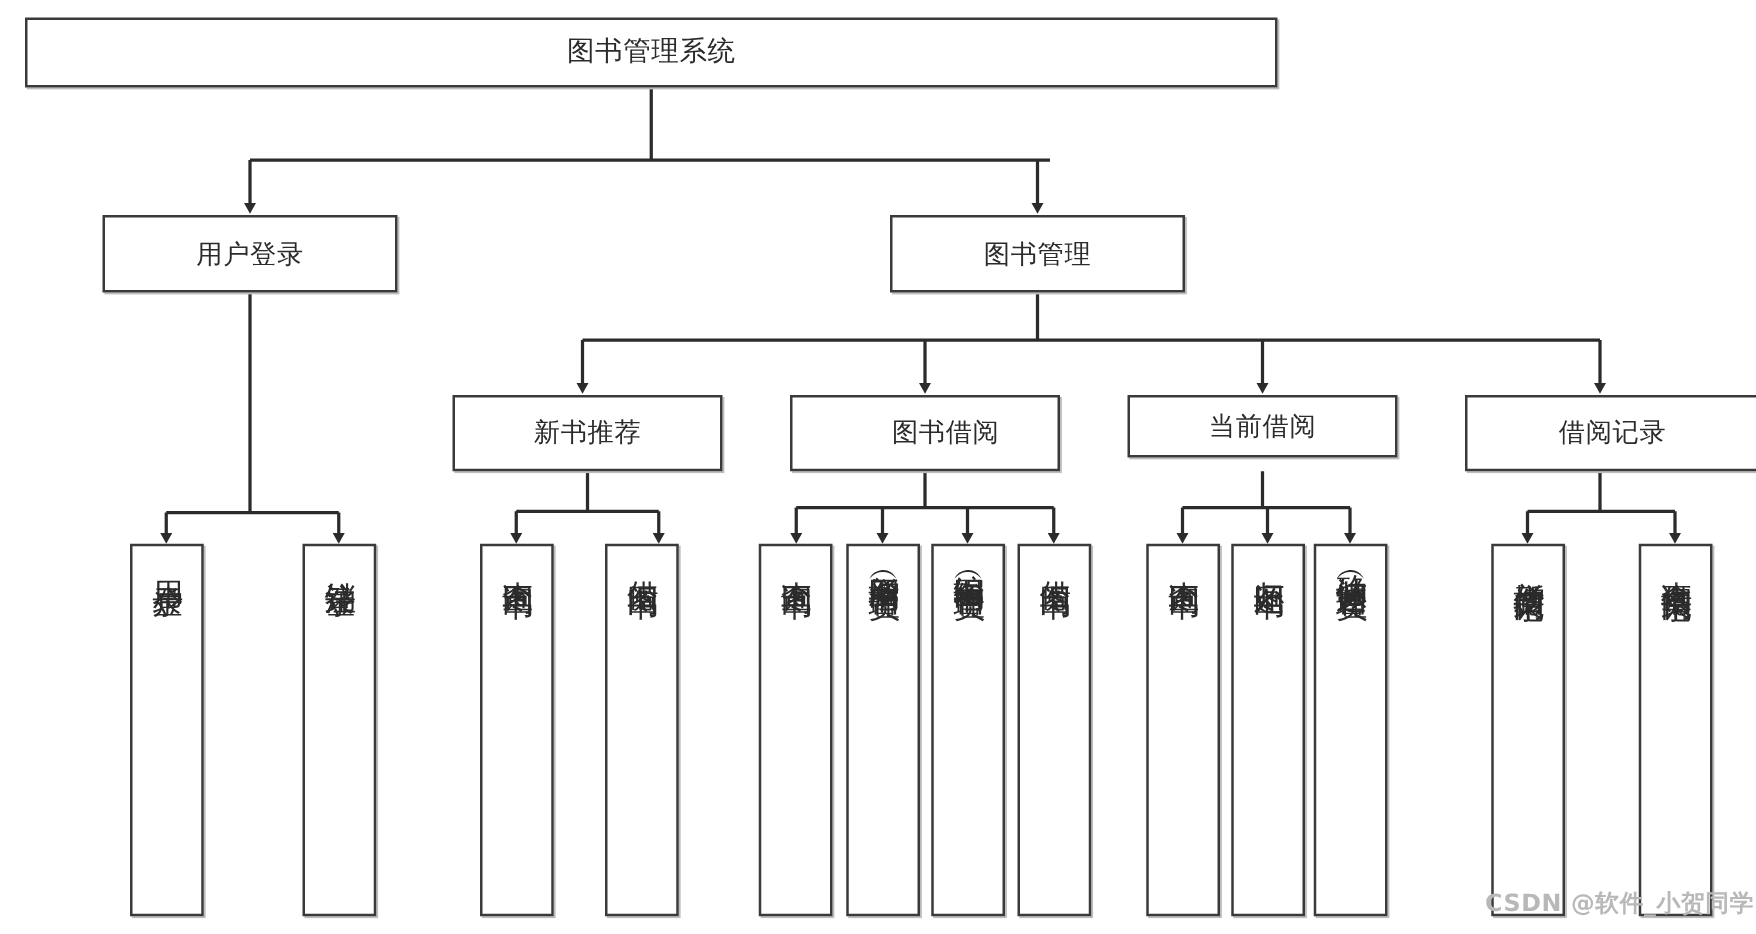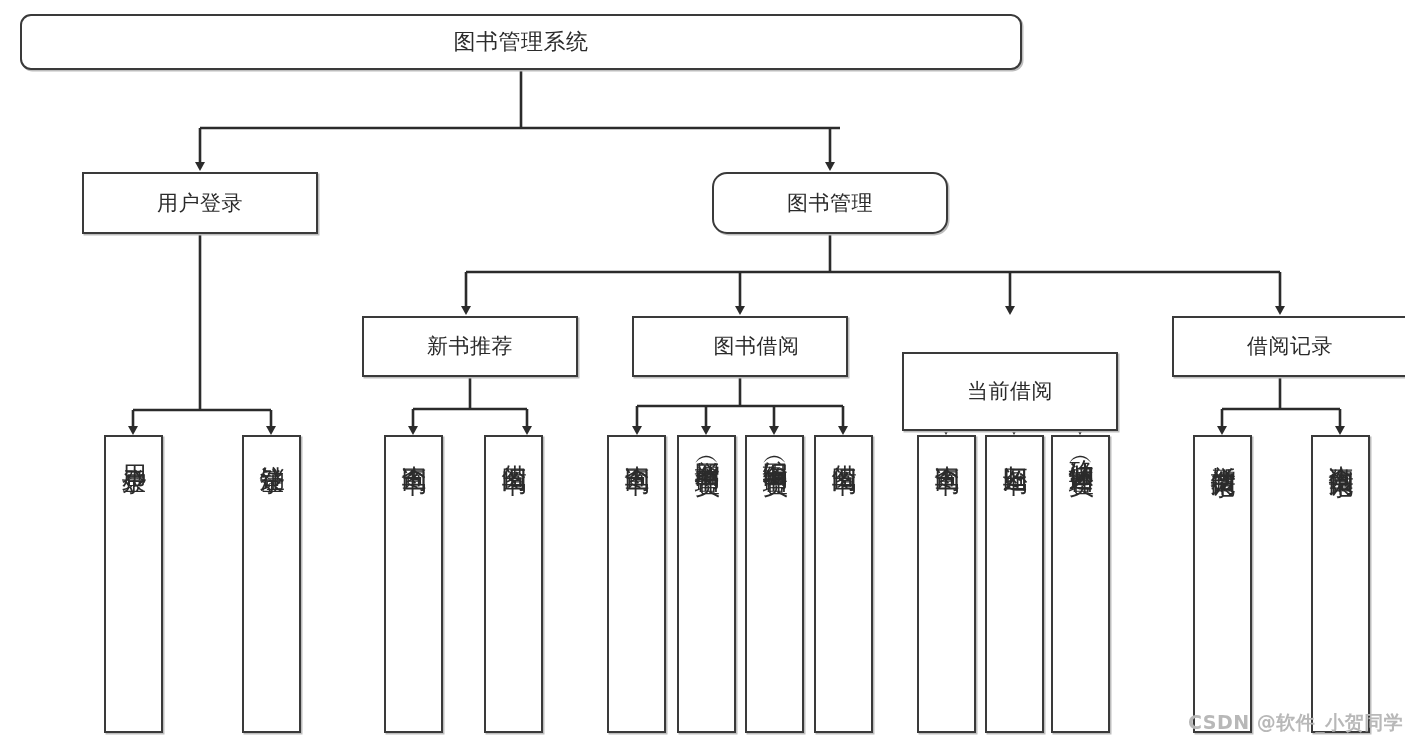--- a/index.html
+++ b/index.html
@@ -126,41 +126,41 @@
       <path d="M1014,406 L1014,427" marker-end="url(#arrow)"></path>
       <path d="M1080,406 L1080,427" marker-end="url(#arrow)"></path>
 
       <path d="M1280,377 L1280,409"></path>
       <path d="M1222,409 L1340,409"></path>
       <path d="M1222,409 L1222,427" marker-end="url(#arrow)"></path>
       <path d="M1340,409 L1340,427" marker-end="url(#arrow)"></path>
     </g>
   </svg>
 
-  <div class="node h root" style="left:20px; top:14px; width:1002px; height:56px;border-radius:11px;">
+  <div class="node h root" style="left:20px; top:14px; width:1002px; height:56px;">
     <span class="label">图书管理系统</span>
   </div>
 
   <div class="node h" style="left:82px; top:172px; width:236px; height:62px;">
     <span class="label">用户登录</span>
   </div>
 
-  <div class="node h" style="left:712px; top:172px; width:236px; height:62px;border-radius:15px;">
+  <div class="node h" style="left:712px; top:172px; width:236px; height:62px;">
     <span class="label">图书管理</span>
   </div>
 
   <div class="node h" style="left:362px; top:316px; width:216px; height:61px;text-align:right;">
     <span class="label">新书推荐</span>
   </div>
 
   <div class="node h" style="left:632px; top:316px; width:216px; height:61px;padding-left:33px;">
     <span class="label">图书借阅</span>
   </div>
 
-  <div class="node h" style="left:902px; top:316px; width:216px; height:79px;margin-top:36px;">
+  <div class="node h" style="left:902px; top:316px; width:216px; height:50px;">
     <span class="label">当前借阅</span>
   </div>
 
   <div class="node h" style="left:1172px; top:316px; width:236px; height:61px;">
     <span class="label">借阅记录</span>
   </div>
 
   <div class="node v" style="left:104px; top:435px; width:59px; height:298px;">
     <span class="label">用户登录</span>
   </div>

